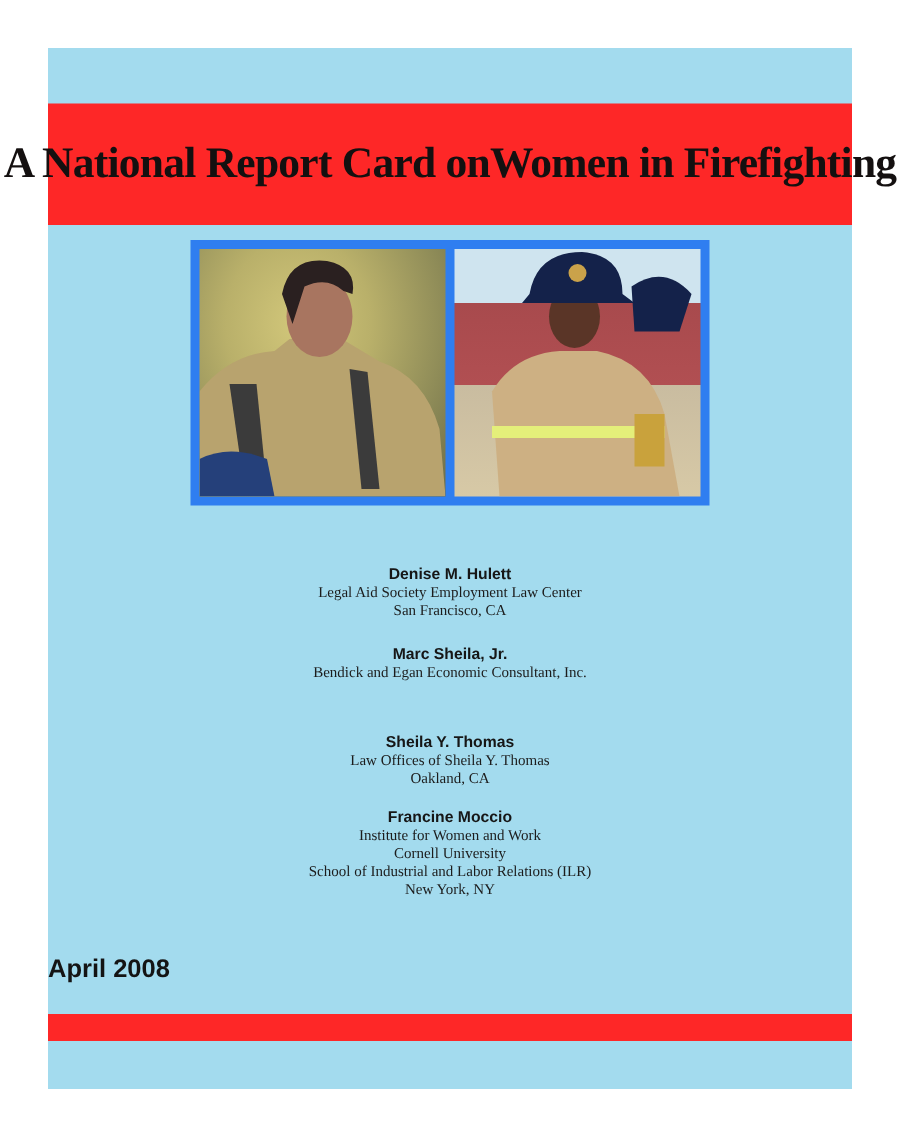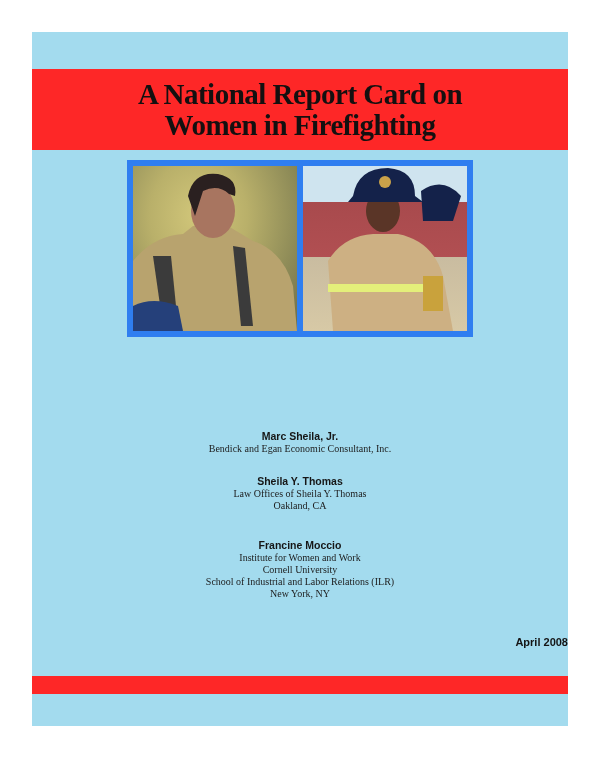--- a/index.html
+++ b/index.html
@@ -8,21 +8,21 @@
       position: relative; overflow: hidden;
       font-family: "Liberation Serif", serif;
     }
     .panel {
       position: absolute; left: 32px; top: 32px; width: 536px; height: 694px;
       background: #a3dbee;
     }
     .top-band {
       position: absolute; left: 0; top: 37px; width: 536px; height: 81px;
       background: #fe2727;
-      display: flex; flex-direction: column; align-items: center; justify-content: center;
+      display: flex; flex-direction: row; align-items: center; justify-content: center;
     }
     .title-line {
       font-family: "Liberation Serif", serif;
       font-weight: bold; font-size: 29px; line-height: 31px; color: #141010;
       letter-spacing: -0.5px; text-align: center; white-space: nowrap;
     }
     .photo-frame {
       position: absolute; left: 95px; top: 128px; width: 346px; height: 177px;
       background: #2f7ef0; box-sizing: border-box;
     }
@@ -37,22 +37,22 @@
       position: absolute; left: 0; width: 536px; text-align: center;
     }
     .author-name {
       font-family: "Liberation Sans", sans-serif; font-weight: bold;
       font-size: 10.5px; line-height: 13px; color: #161616;
     }
     .author-line {
       font-family: "Liberation Serif", serif; font-size: 10px; line-height: 12px; color: #1c1c1c;
     }
     .date {
-      position: absolute; left: 0; top: 604px; width: 536px; text-align: right;
-      font-family: "Liberation Sans", sans-serif; font-weight: bold; font-size: 11px; color: #141414;
+      position: absolute; left: 0; top: 604px; width: 536px; text-align: left;
+      font-family: "Liberation Sans", sans-serif; font-weight: bold; font-size: 17px; color: #141414;
     }
     .bottom-band {
       position: absolute; left: 0; top: 644px; width: 536px; height: 18px; background: #fe2727;
     }
   </style>
 </head>
 <body>
 
 <div class="panel">
   <div class="top-band">
@@ -77,27 +77,32 @@
         <path d="M30 165 L25 95 Q40 70 70 68 L95 68 Q130 75 140 110 L150 165 Z" fill="#cdb083"></path>
         <rect x="25" y="118" width="115" height="8" fill="#e4ef7a"></rect>
         <rect x="120" y="110" width="20" height="35" fill="#c9a23c"></rect>
         <ellipse cx="80" cy="45" rx="17" ry="21" fill="#5a3527"></ellipse>
         <path d="M50 30 Q55 2 85 2 Q112 4 112 30 L120 36 L45 36 Z" fill="#14224a"></path>
         <circle cx="82" cy="16" r="6" fill="#caa24a"></circle>
       </svg>
     </div>
   </div>
 
+  <div class="author-block" style="top:345px;">
+    <div class="author-name">Denise M. Hulett</div>
+    <div class="author-line">Legal Aid Society Employment Law Center</div>
+    <div class="author-line">San Francisco, CA</div>
+  </div>
 
   <div class="author-block" style="top:398px;">
     <div class="author-name">Marc Sheila, Jr.</div>
     <div class="author-line">Bendick and Egan Economic Consultant, Inc.</div>
   </div>
 
-  <div class="author-block" style="top:443px;">
+  <div class="author-block" style="top:457px;">
     <div class="author-name">Sheila Y. Thomas</div>
     <div class="author-line">Law Offices of Sheila Y. Thomas</div>
     <div class="author-line">Oakland, CA</div>
   </div>
 
   <div class="author-block" style="top:507px;">
     <div class="author-name">Francine Moccio</div>
     <div class="author-line">Institute for Women and Work</div>
     <div class="author-line">Cornell University</div>
     <div class="author-line">School of Industrial and Labor Relations (ILR)</div>

